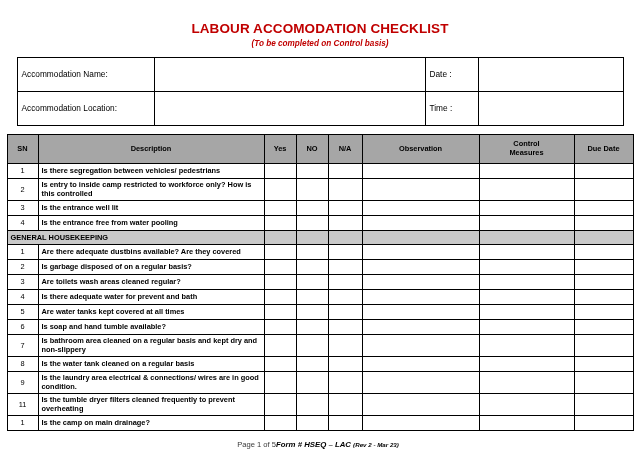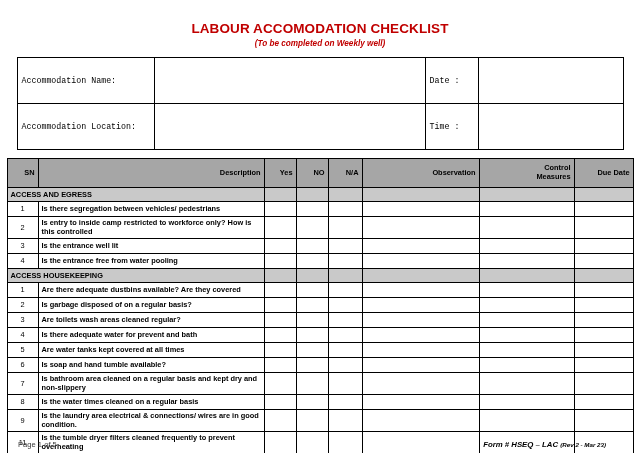--- a/index.html
+++ b/index.html
@@ -46,23 +46,22 @@
   .info-table {
     border-collapse: collapse;
     margin: 9px auto 0 auto;
     width: 570px;
     table-layout: fixed;
   }
   .info-table td {
     border: 1px solid #000000;
     height: 17px;
     font-size: 8.3px;
-    padding: 14px 4px;
+    padding: 8px 4px;
     vertical-align: middle;
-    font-family: Liberation Mono, monospace;
   }
   .info-label {
     width: 128px;
   }
   .info-value {
     width: 262px;
   }
   .info-label2 {
     width: 44px;
   }
@@ -79,21 +78,21 @@
   .check-table th,
   .check-table td {
     border: 1px solid #000000;
     font-size: 7.4px;
     padding: 1px 3px;
     vertical-align: middle;
   }
   .check-table thead th {
     background: #a6a6a6;
     font-weight: bold;
-    text-align: right;
+    text-align: center;
     height: 26px;
     line-height: 1.18;
   }
   .col-sn      { width: 24px; }
   .col-desc    { width: 219px; }
   .col-yes     { width: 25px; }
   .col-no      { width: 25px; }
   .col-na      { width: 27px; }
   .col-obs     { width: 110px; }
   .col-ctrl    { width: 88px; }
@@ -121,25 +120,25 @@
     background: #c9c9c9;
     font-weight: bold;
     font-size: 7.4px;
     height: 11px;
     text-align: left;
   }
   
   .footer {
     position: absolute;
     left: 0;
-    right: 16px;
+    right: 4px;
     bottom: 12px;
     padding: 0 18px;
     display: flex;
-    justify-content: space-between;
+    justify-content: center;
     align-items: flex-end;
   }
   .footer-left {
     font-size: 7.6px;
     color: #3a3a3a;
   }
   .footer-right {
     font-size: 7.8px;
     font-weight: bold;
     font-style: italic;
@@ -152,21 +151,21 @@
     font-style: italic;
   }
 </style>
 </head>
 <body>
 
 <div class="page">
 
   <div class="title-block">
     <div class="doc-title">LABOUR ACCOMODATION CHECKLIST</div>
-    <div class="doc-subtitle">(To be completed on Weekly well)</div>
+    <div class="doc-subtitle">(To be completed on Control basis)</div>
   </div>
 
   <table class="info-table">
     <tbody>
       <tr>
         <td class="info-label">Accommodation Name:</td>
         <td class="info-value"></td>
         <td class="info-label2">Date :</td>
         <td class="info-value2"></td>
       </tr>
@@ -189,29 +188,20 @@
         <th class="col-na">N/A</th>
         <th class="col-obs">Observation</th>
         <th class="col-ctrl">
           <span>Control</span><br>
           <span>Measures</span>
         </th>
         <th class="col-due">Due Date</th>
       </tr>
     </thead>
     <tbody id="checklist-body">
-        <tr class="section-row">
-          <td colspan="2">ACCESS AND EGRESS</td>
-          <td></td>
-          <td></td>
-          <td></td>
-          <td></td>
-          <td></td>
-          <td></td>
-        </tr>
         <tr class="data-row">
           <td class="cell-sn">1</td>
           <td class="cell-desc">Is there segregation between vehicles/ pedestrians</td>
           <td class="cell-blank"></td>
           <td class="cell-blank"></td>
           <td class="cell-blank"></td>
           <td class="cell-blank"></td>
           <td class="cell-blank"></td>
           <td class="cell-blank"></td>
         </tr>
@@ -239,21 +229,21 @@
           <td class="cell-sn">4</td>
           <td class="cell-desc">Is the entrance free from water pooling</td>
           <td class="cell-blank"></td>
           <td class="cell-blank"></td>
           <td class="cell-blank"></td>
           <td class="cell-blank"></td>
           <td class="cell-blank"></td>
           <td class="cell-blank"></td>
         </tr>
         <tr class="section-row">
-          <td colspan="2">ACCESS HOUSEKEEPING</td>
+          <td colspan="2">GENERAL HOUSEKEEPING</td>
           <td></td>
           <td></td>
           <td></td>
           <td></td>
           <td></td>
           <td></td>
         </tr>
         <tr class="data-row">
           <td class="cell-sn">1</td>
           <td class="cell-desc">Are there adequate dustbins available? Are they covered</td>
@@ -319,21 +309,21 @@
           <td class="cell-desc">Is bathroom area cleaned on a regular basis and kept dry and non-slippery</td>
           <td class="cell-blank"></td>
           <td class="cell-blank"></td>
           <td class="cell-blank"></td>
           <td class="cell-blank"></td>
           <td class="cell-blank"></td>
           <td class="cell-blank"></td>
         </tr>
         <tr class="data-row">
           <td class="cell-sn">8</td>
-          <td class="cell-desc">Is the water times cleaned on a regular basis</td>
+          <td class="cell-desc">Is the water tank cleaned on a regular basis</td>
           <td class="cell-blank"></td>
           <td class="cell-blank"></td>
           <td class="cell-blank"></td>
           <td class="cell-blank"></td>
           <td class="cell-blank"></td>
           <td class="cell-blank"></td>
         </tr>
         <tr class="data-row tall">
           <td class="cell-sn">9</td>
           <td class="cell-desc">Is the laundry area electrical &amp; connections/ wires are in good condition.</td>

